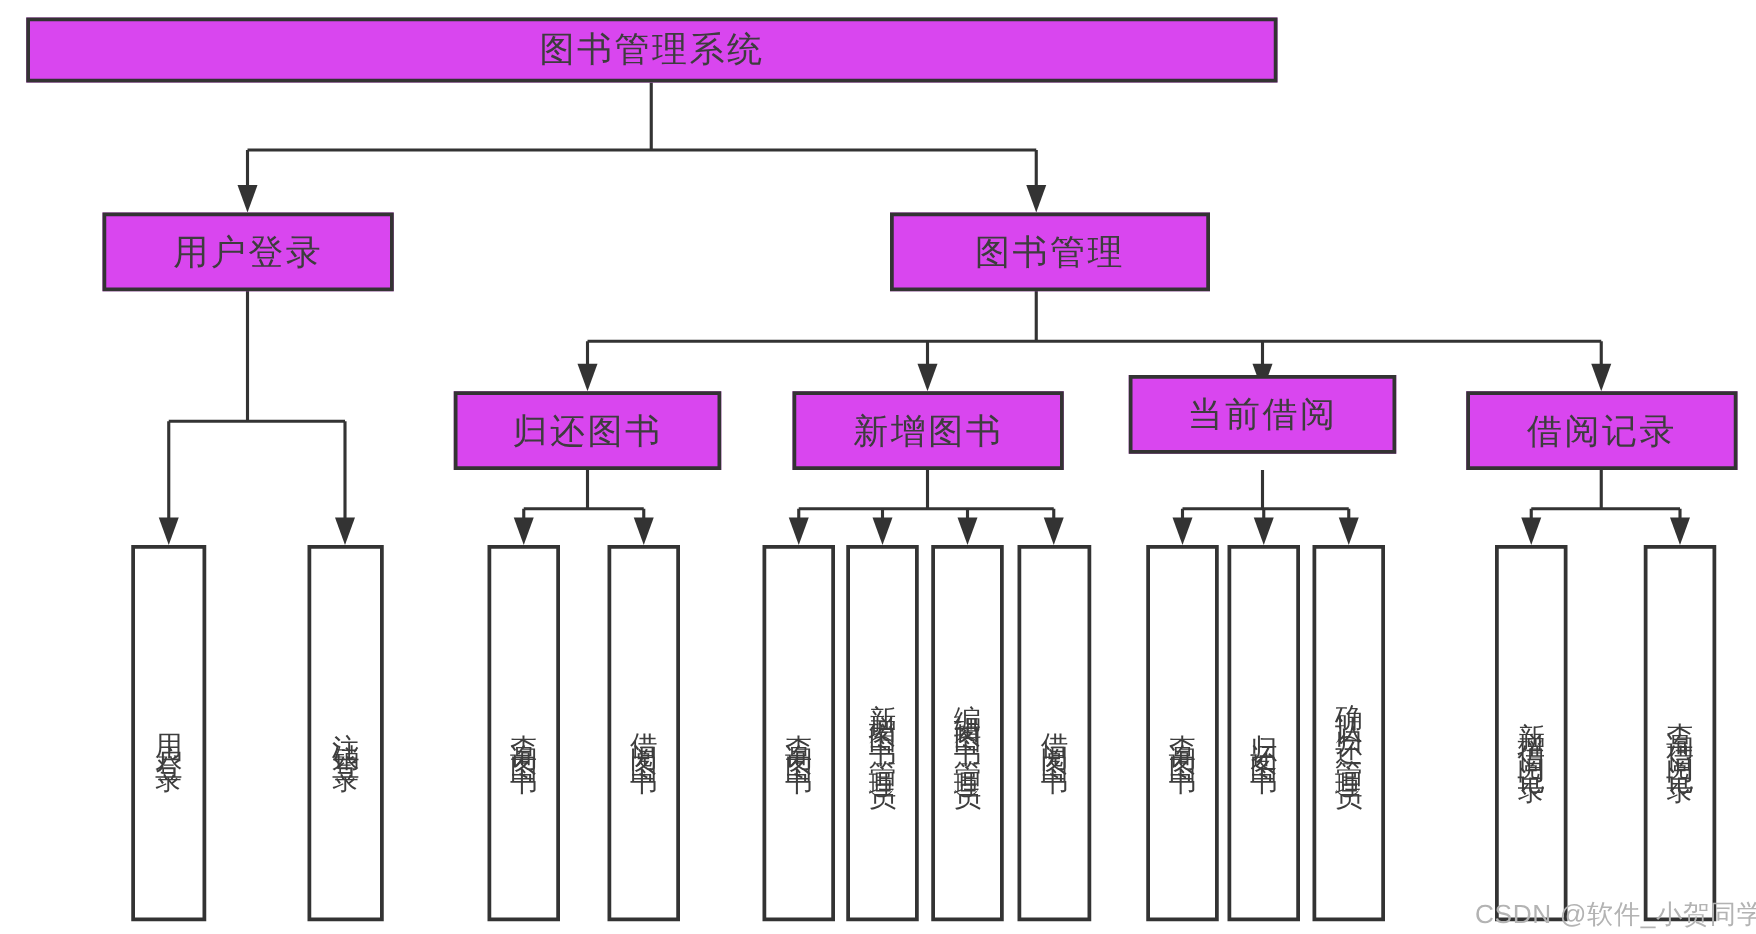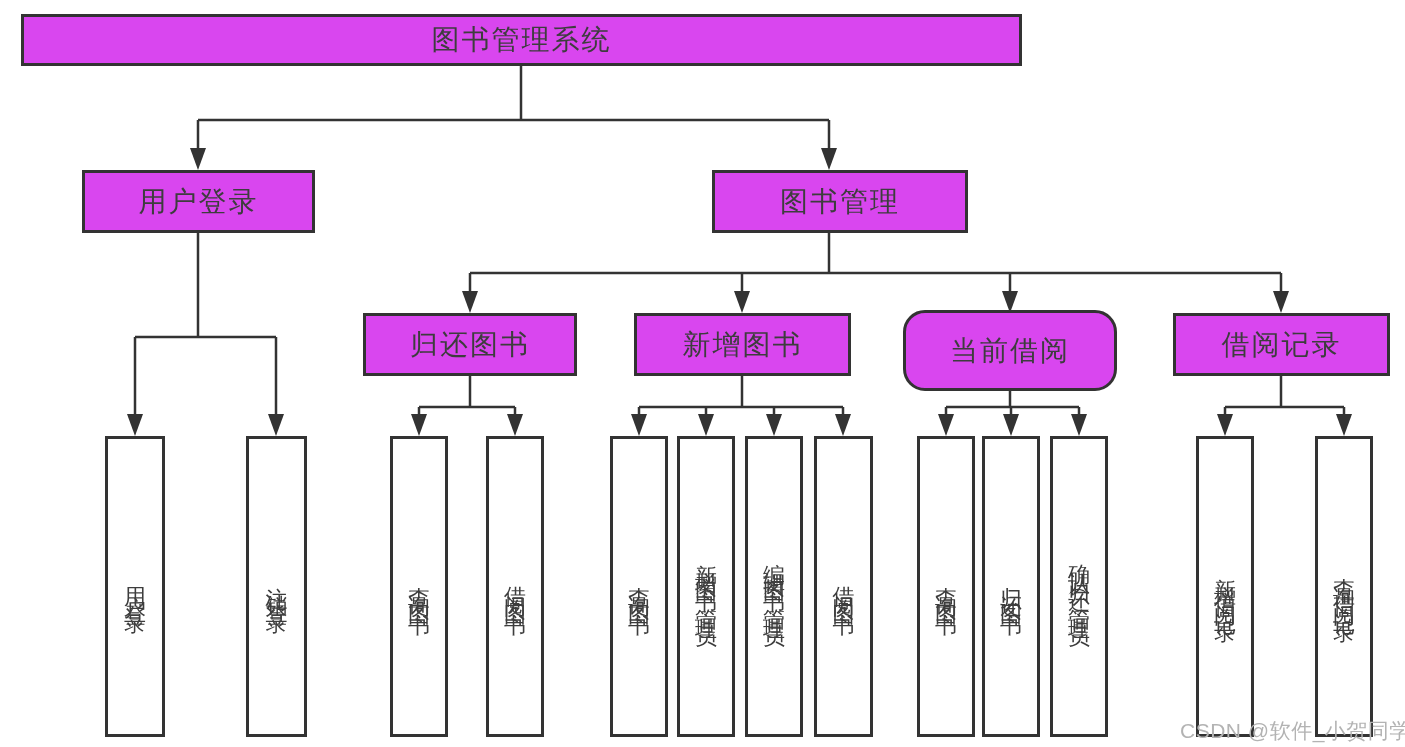--- a/index.html
+++ b/index.html
@@ -137,21 +137,21 @@
     </g>
   </svg>
 
   <div class="node" style="left:21px; top:14px; width:1001px; height:52px;">图书管理系统</div>
 
   <div class="node" style="left:82px; top:170px; width:233px; height:63px;">用户登录</div>
   <div class="node" style="left:712px; top:170px; width:256px; height:63px;">图书管理</div>
 
   <div class="node" style="left:363px; top:313px; width:214px; height:63px;">归还图书</div>
   <div class="node" style="left:634px; top:313px; width:217px; height:63px;">新增图书</div>
-  <div class="node" style="left:903px; top:310px; width:214px; height:81px;border-radius:22px;">当前借阅</div>
+  <div class="node" style="left:903px; top:300px; width:214px; height:63px;">当前借阅</div>
   <div class="node" style="left:1173px; top:313px; width:217px; height:63px;">借阅记录</div>
 
   <div class="vnode" style="left:105px; top:436px; width:60px; height:301px;">用户登录</div>
   <div class="vnode" style="left:246px; top:436px; width:61px; height:301px;">注销登录</div>
 
   <div class="vnode" style="left:390px; top:436px; width:58px; height:301px;">查询图书</div>
   <div class="vnode" style="left:486px; top:436px; width:58px; height:301px;">借阅图书</div>
 
   <div class="vnode" style="left:610px; top:436px; width:58px; height:301px;">查询图书</div>
   <div class="vnode" style="left:677px; top:436px; width:58px; height:301px;">新增图书（管理员）</div>

